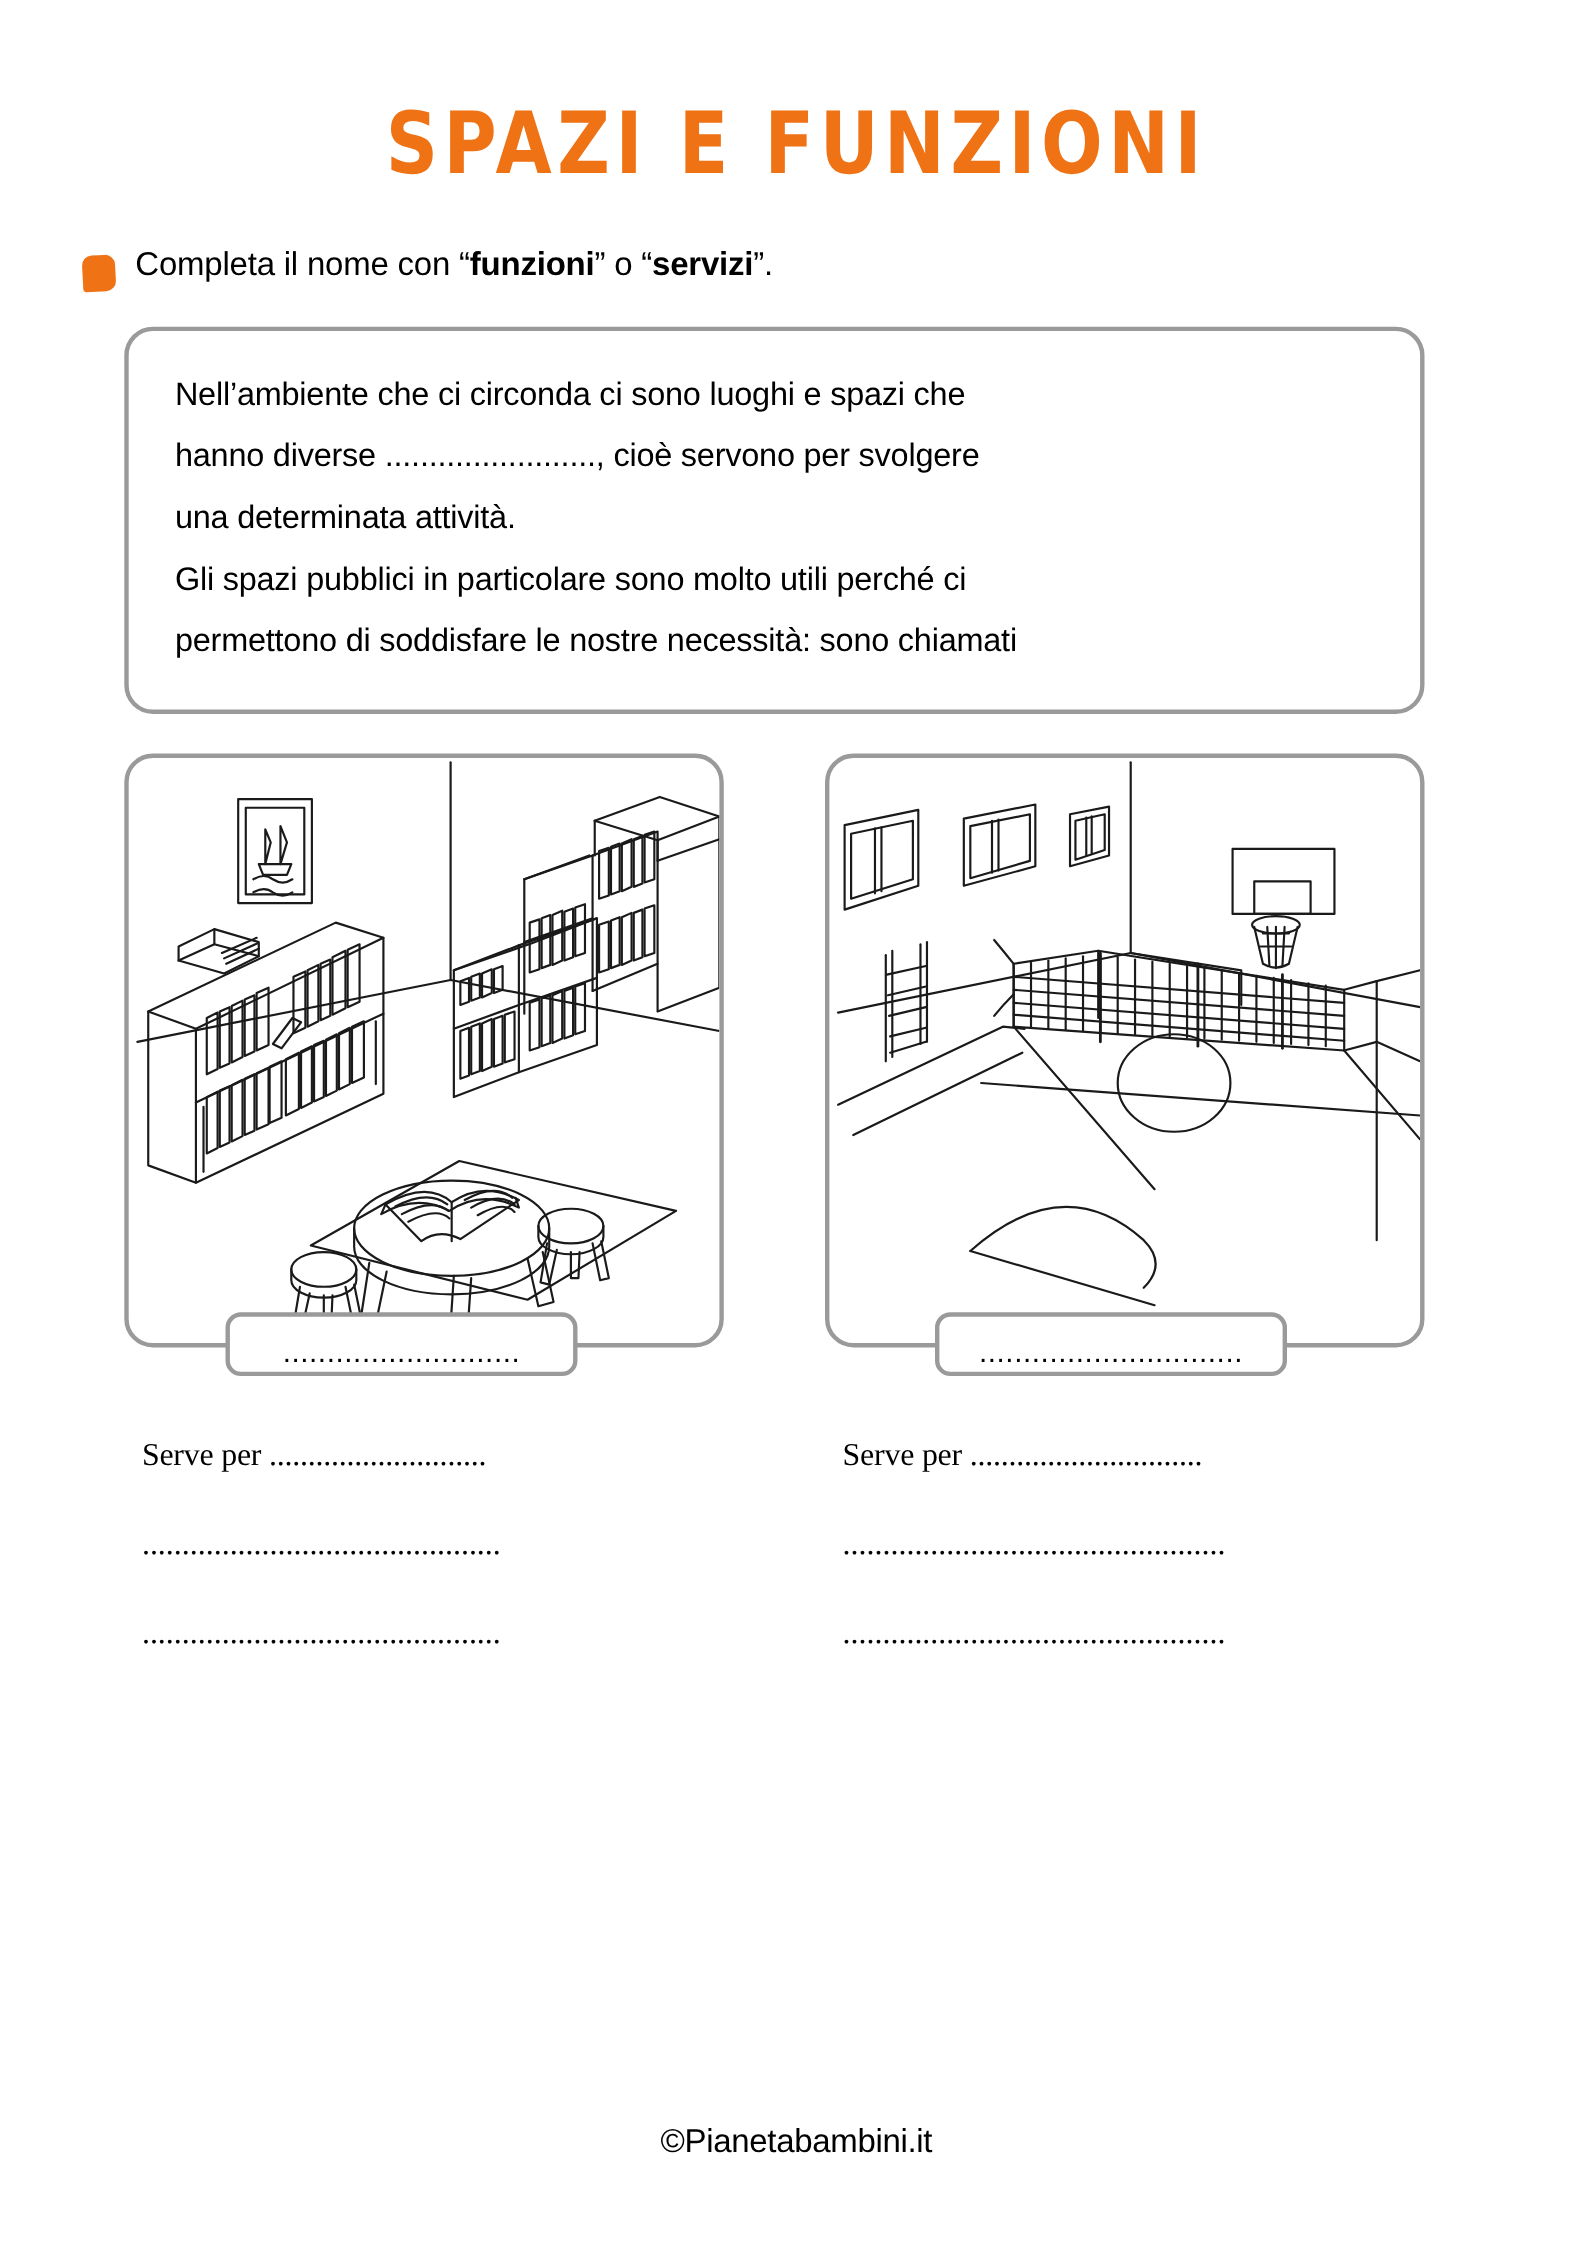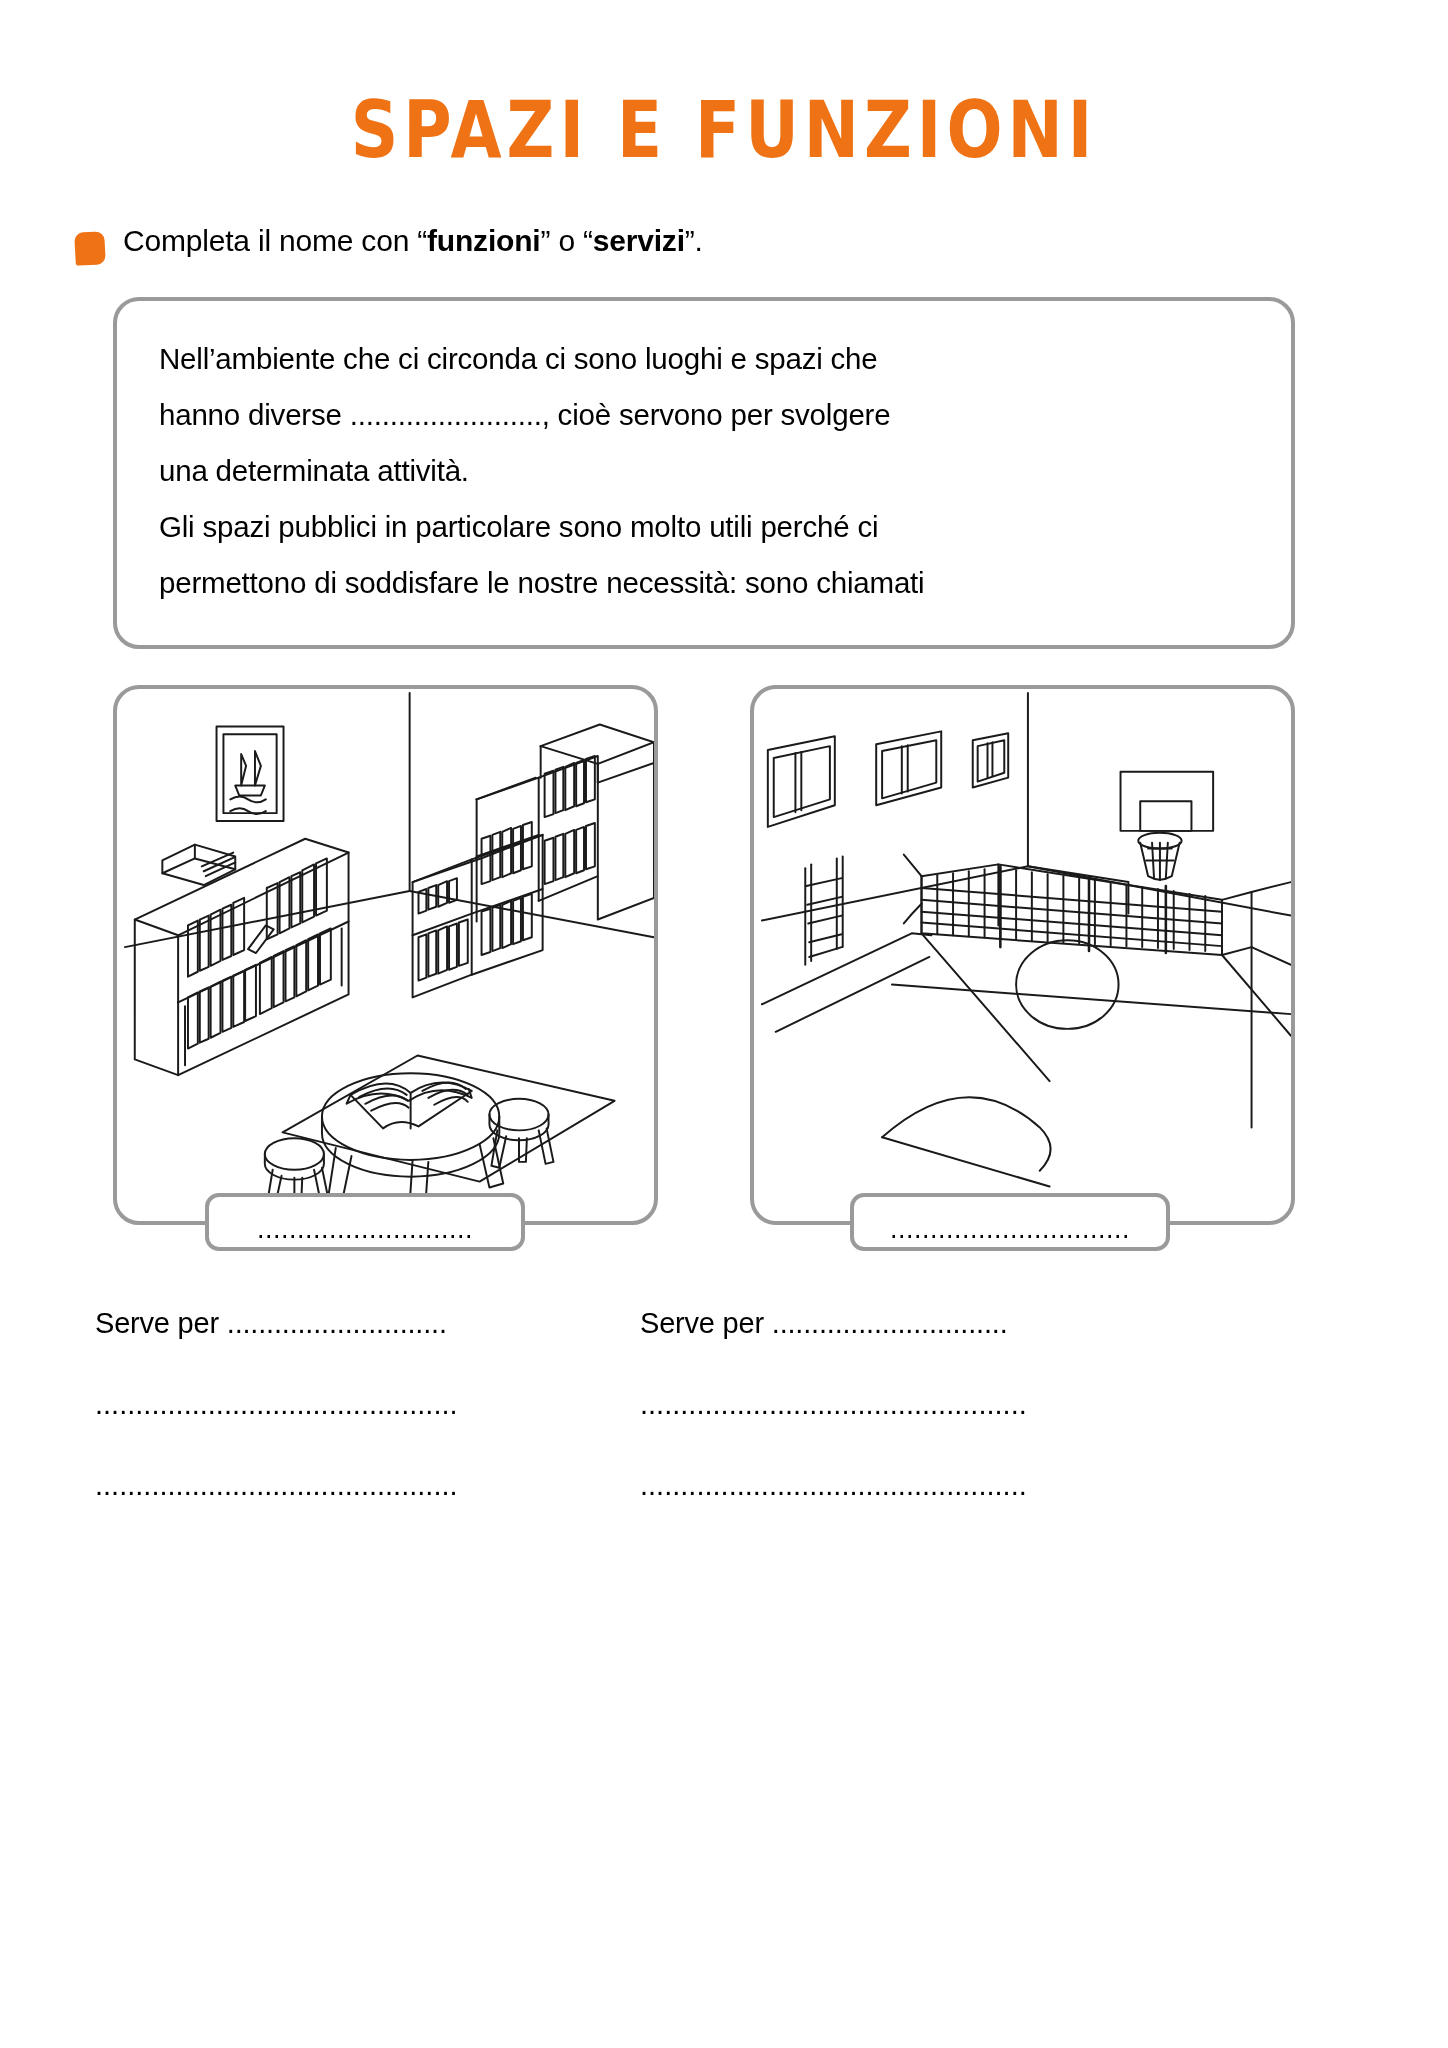--- a/index.html
+++ b/index.html
@@ -128,21 +128,23 @@
     font-size: 27px;
     letter-spacing: 0.5px;
     line-height: 20px;
     padding-top: 14px;
   }
 
   
   .serve-wrap {
     display: flex;
     margin-top: 82px;
-    margin-left: 20px;
+    margin-left: 54px;
+    gap: 92px;
+    font-family: Liberation Serif, serif;
   }
   .serve-col { width: 545px; }
   .serve-line {
     font-size: 29px;
     letter-spacing: -0.2px;
     white-space: nowrap;
   }
   .serve-col .serve-line + .serve-line { margin-top: 48px; }
   .dots-line { font-size: 29px; letter-spacing: 0px; }
 
@@ -435,14 +437,15 @@
       <div class="serve-line dots-line">.............................................</div>
       <div class="serve-line dots-line">.............................................</div>
     </div>
     <div class="serve-col">
       <div class="serve-line">Serve per ..............................</div>
       <div class="serve-line dots-line">................................................</div>
       <div class="serve-line dots-line">................................................</div>
     </div>
   </div>
 
+  <div class="footer">©Pianetabambini.it</div>
 
 </div>
 
 </body></html>

